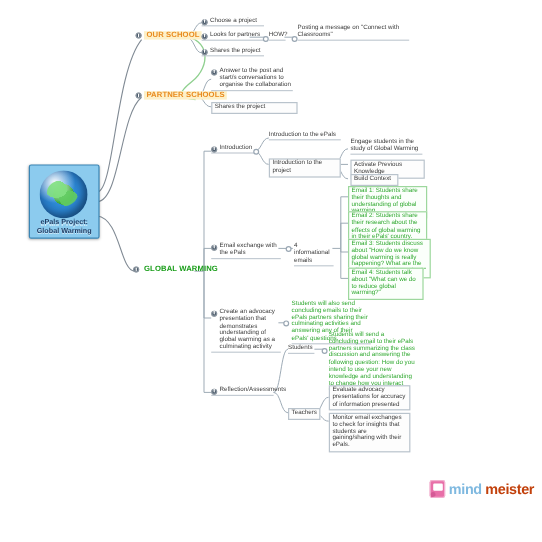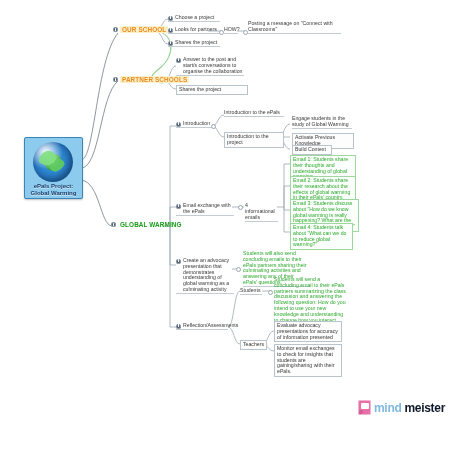--- a/index.html
+++ b/index.html
@@ -62,21 +62,21 @@
 
   
   #mm-logo{position:absolute;left:358px;top:400px;display:flex;align-items:center;gap:3px;}
   #mm-logo .mark{width:13px;height:15px;background:#e86fa8;border-radius:2px;position:relative;
                  box-shadow:inset 0 0 0 1px rgba(255,255,255,.45);}
   #mm-logo .mark:before{content:"";position:absolute;left:2.5px;top:2.5px;width:8px;height:6px;
                  background:#fff;border-radius:1px;}
   #mm-logo .mark:after{content:"";position:absolute;left:1px;bottom:1px;width:4px;height:4px;
                  background:#d45a96;border-radius:50% 50% 50% 0;transform:rotate(-10deg);}
   #mm-logo .w1{font-size:12px;color:#7fb9e0;font-weight:bold;letter-spacing:-.3px;}
-  #mm-logo .w2{font-size:12px;color:#0f172a;font-weight:bold;letter-spacing:-.3px;}
+  #mm-logo .w2{font-size:12px;color:#c2410c;font-weight:bold;letter-spacing:-.3px;}
 </style>
 </head>
 <body>
 
 <div id="canvas">
 
   <svg class="links" viewBox="0 0 452 452">
     <g fill="none" stroke="#808a94" stroke-width="0.9">
 
       <path d="M81,160 C95,160 96,60 118,33"></path>

